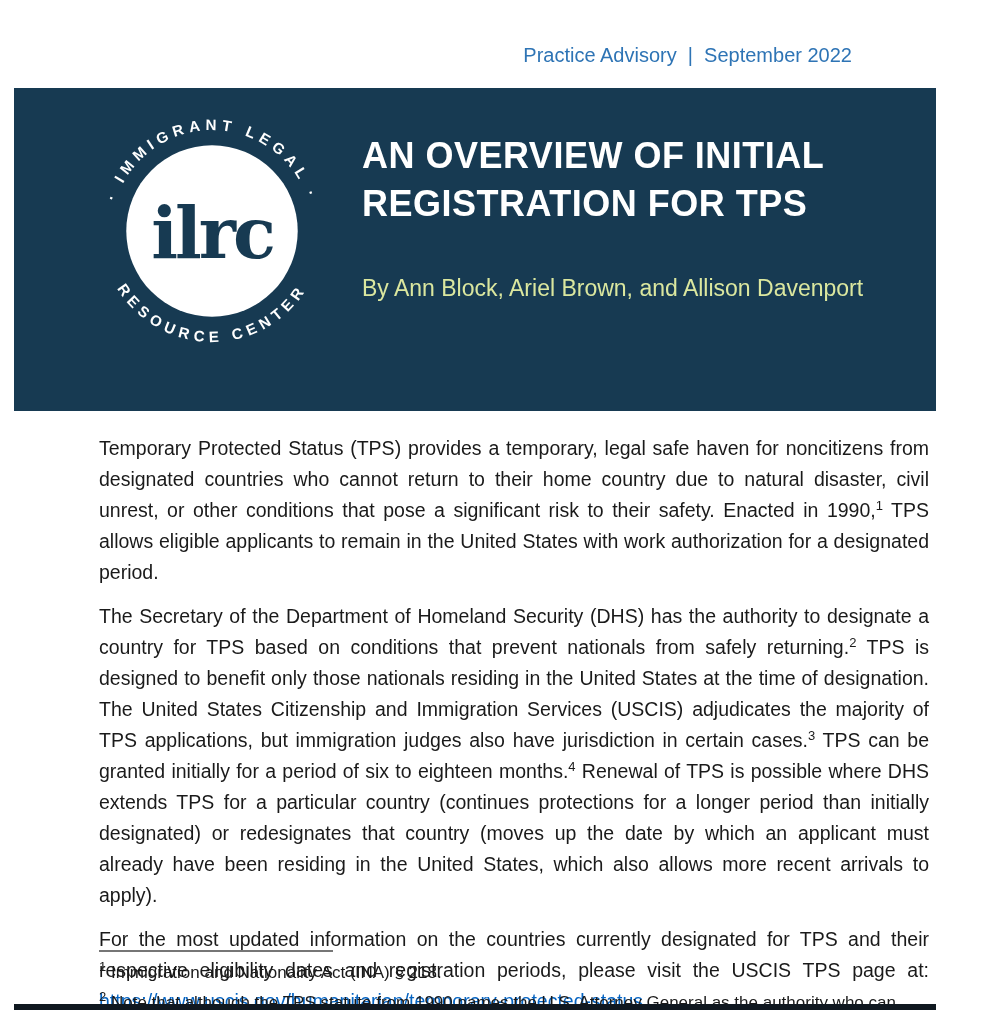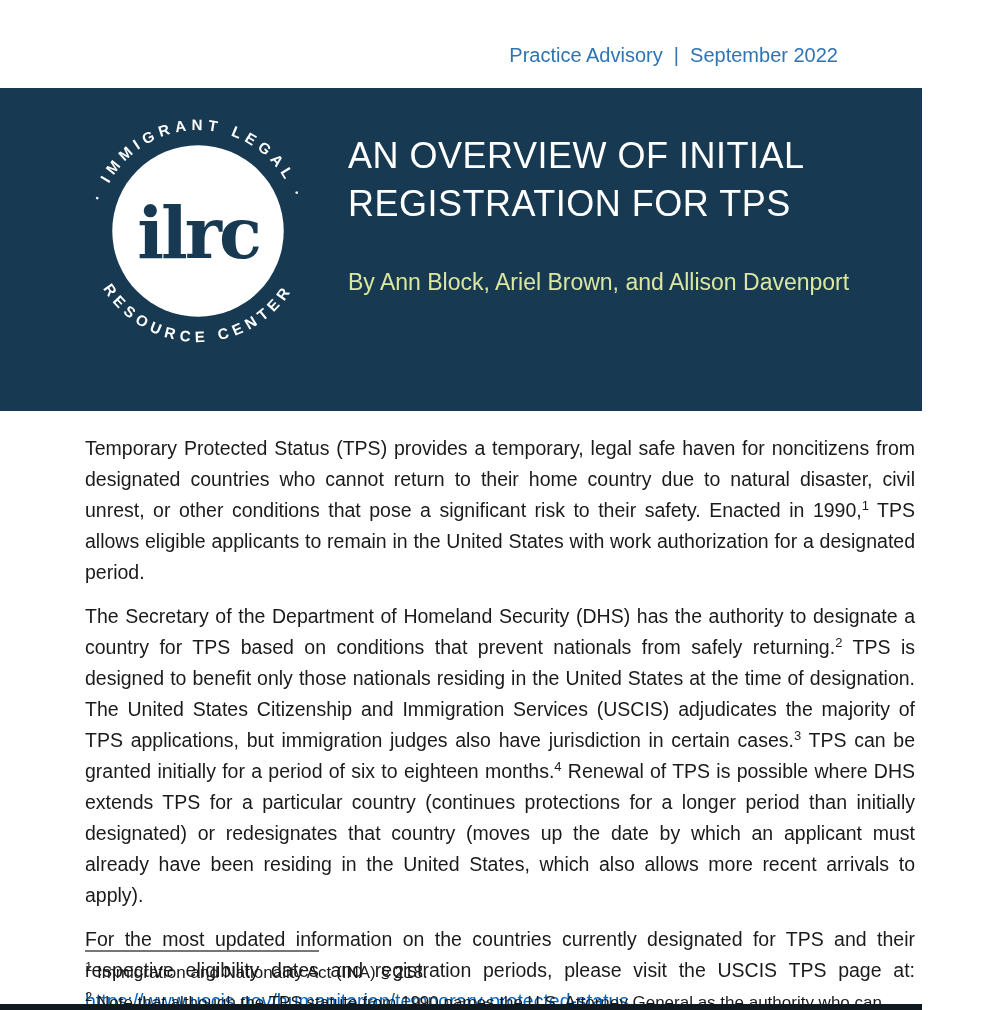--- a/index.html
+++ b/index.html
@@ -1,34 +1,34 @@
 <!DOCTYPE html>
 <html><head>
 <meta charset="utf-8">
 <style>
   html,body{margin:0;padding:0;background:#ffffff;}
   .page{
     position:relative;width:922px;height:1010px;background:#ffffff;
-    overflow:hidden;font-family:"Liberation Sans",sans-serif;color:#1a1a1a;
+    overflow:hidden;font-family:"Liberation Sans",sans-serif;color:#1a1a1a;margin-left:14px;
   }
   .header-meta{
     position:absolute;top:43px;right:84px;
     font-size:20px;line-height:24px;color:#2e74b5;white-space:pre;
   }
   .banner{
     position:absolute;left:0;top:88px;width:1000px;height:323px;background:#173a52;
   }
   .logo{position:absolute;left:80px;top:25px;width:236px;height:236px;}
   .banner-title{
     position:absolute;left:348px;top:44px;
-    font-size:36px;line-height:48px;font-weight:400;color:#ffffff;
+    font-size:36px;line-height:48px;font-weight:700;color:#ffffff;
     white-space:pre-line;letter-spacing:0.5px;
   }
   .banner-byline{
-    position:absolute;left:348px;top:180px;
+    position:absolute;left:348px;top:186px;
     font-size:23px;line-height:28px;color:#dbe79f;
   }
   .content{
     position:absolute;left:85px;top:433px;width:830px;
   }
   .content p{
     margin:0 0 13px 0;font-size:19.5px;line-height:31px;
     text-align:justify;color:#1a1a1a;
   }
   sup.fn-ref{

